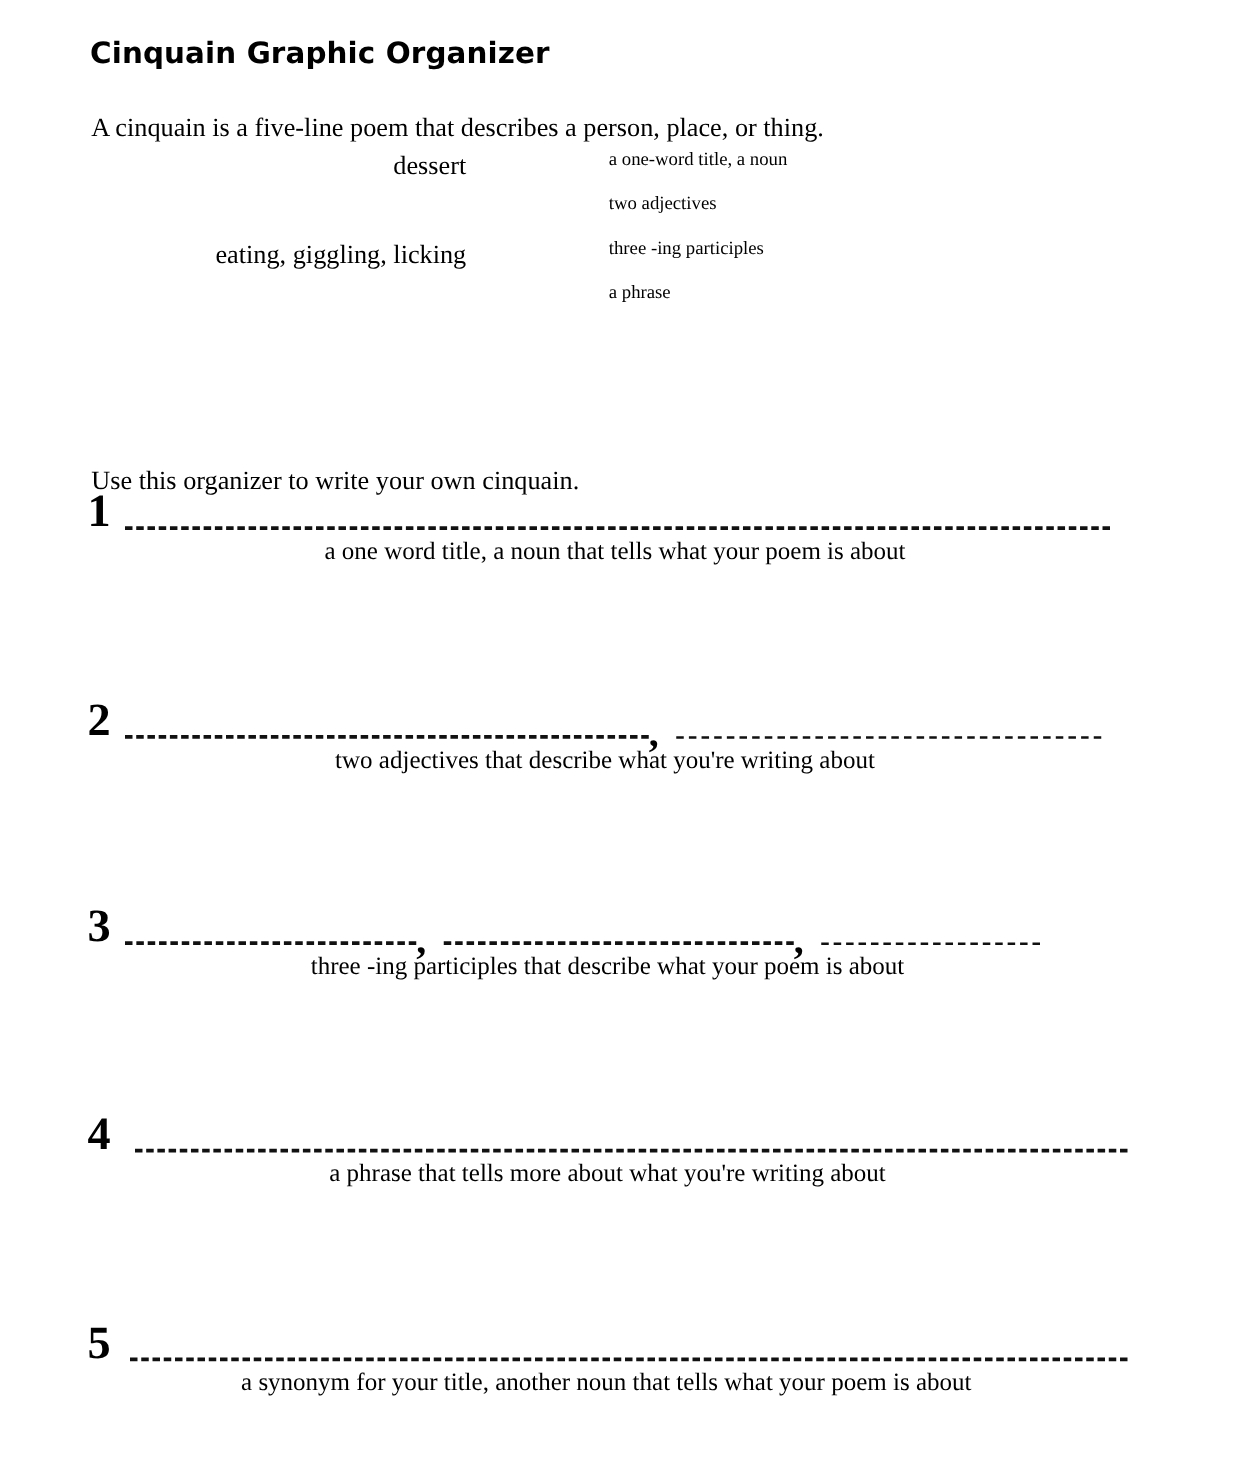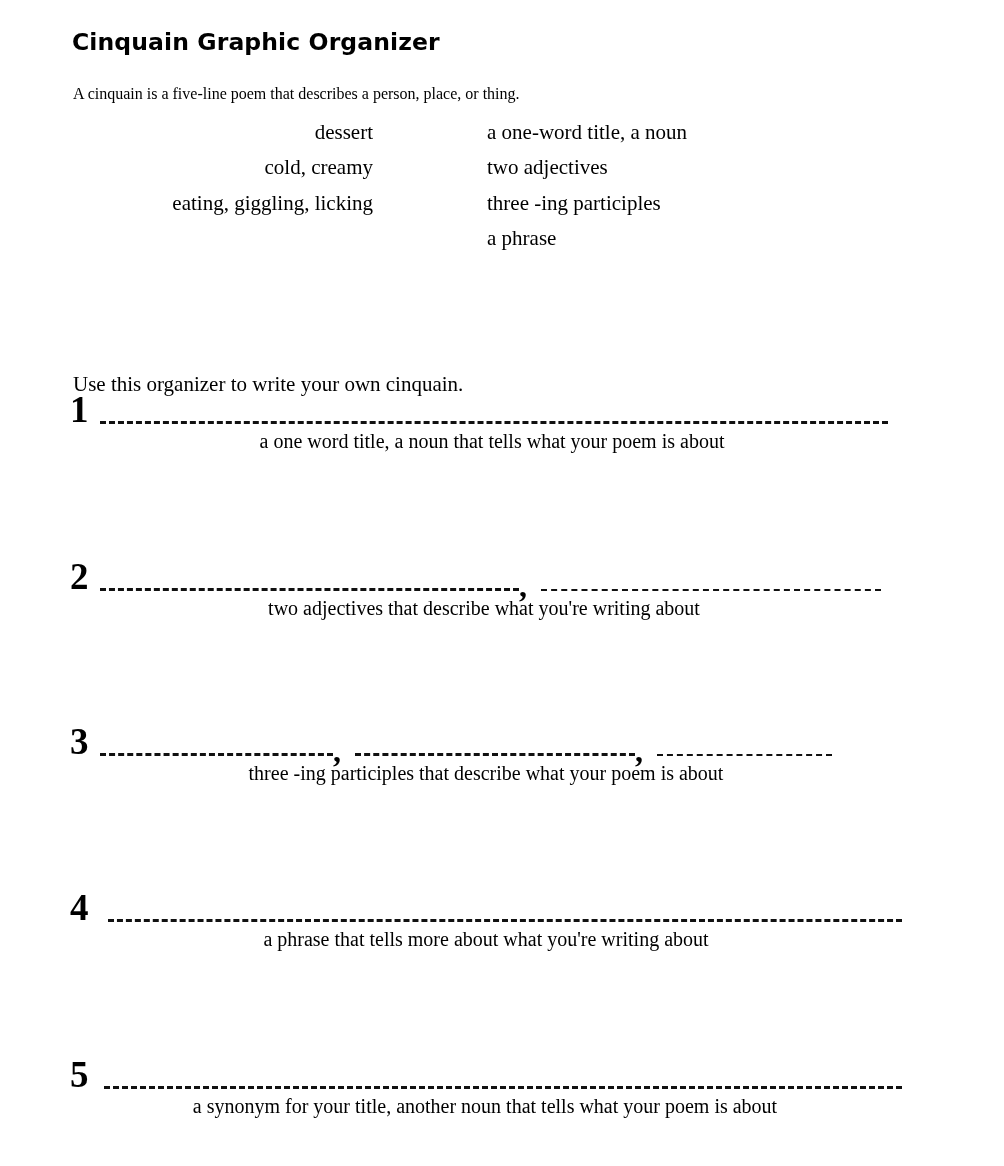--- a/index.html
+++ b/index.html
@@ -33,21 +33,21 @@
     font-size: 23.5px;
     letter-spacing: 0.1px;
     white-space: nowrap;
   }
 
   
   .intro {
     position: absolute;
     left: 73px;
     top: 69px;
-    font-size: 16px;
+    font-size: 21px;
     white-space: nowrap;
     text-align: right;
   }
 
   
   .example {
     position: absolute;
     left: 73px;
     top: 120px;
     width: 860px;
@@ -60,21 +60,21 @@
     position: absolute;
     left: 0;
     width: 300px;
     text-align: right;
     font-size: 21px;
     white-space: nowrap;
   }
   .ex-right {
     position: absolute;
     left: 414px;
-    font-size: 21px;
+    font-size: 15px;
     white-space: nowrap;
   }
 
   
   .instruction {
     position: absolute;
     left: 73px;
     top: 324px;
     font-size: 21px;
     white-space: nowrap;
@@ -150,21 +150,20 @@
   <p class="intro">A cinquain is a five-line poem that describes a person, place, or thing.</p>
 
   <div class="example">
 
     <div class="ex-row">
       <span class="ex-left">dessert</span>
       <span class="ex-right">a one-word title, a noun</span>
     </div>
 
     <div class="ex-row">
-      <span class="ex-left">cold, creamy</span>
       <span class="ex-right">two adjectives</span>
     </div>
 
     <div class="ex-row">
       <span class="ex-left">eating, giggling, licking</span>
       <span class="ex-right">three -ing participles</span>
     </div>
 
     <div class="ex-row">
       <span class="ex-right">a phrase</span>

